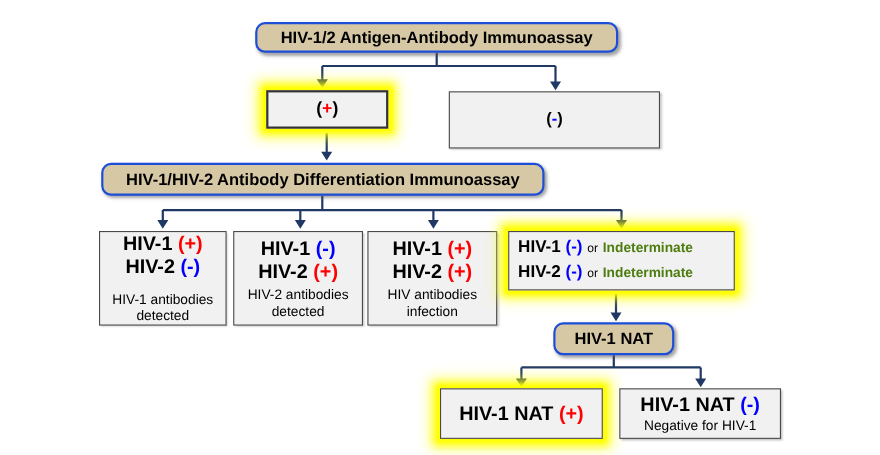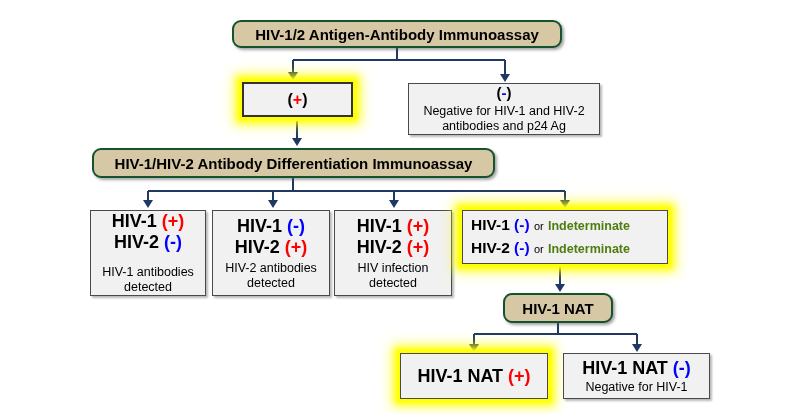--- a/index.html
+++ b/index.html
@@ -7,21 +7,21 @@
     position:relative; width:800px; height:414px; background:#ffffff;
     font-family:"Liberation Sans", sans-serif; overflow:hidden;
   }
   .connectors { position:absolute; left:0; top:0; width:800px; height:414px; z-index:1; }
   .node {
     position:absolute; box-sizing:border-box; z-index:2;
     display:flex; flex-direction:column; align-items:center; justify-content:center;
     text-align:center; color:#000;
   }
   .assay {
-    background:#D7C8A5; border:2px solid #14532d; border-radius:9px;
+    background:#D7C8A5; border:2px solid #1d4ed8; border-radius:9px;
     font-weight:bold; font-size:15px;
     box-shadow:2px 2px 3px rgba(90,90,90,0.55);
   }
   .gray {
     background:#F1F1F1; border:1.6px solid #4a4a4a;
     box-shadow:1.5px 1.5px 2px rgba(0,0,0,0.28);
   }
   .glow {
     box-shadow:0 0 3px 3px #ffff00, 0 0 7px 6px rgba(255,255,0,0.85), 0 0 12px 9px rgba(255,255,0,0.45);
   }
@@ -84,21 +84,20 @@
   <div class="node gray glow" style="left:242px; top:82px; width:111px; height:35px; border-width:2px; border-color:#333;">
     <span class="sign-line">
       <span>(</span><span class="pos">+</span><span>)</span>
     </span>
   </div>
 
   <div class="node gray" style="left:408px; top:83px; width:192px; height:52px;">
     <span class="sign-line" style="font-size:15px;">
       <span>(</span><span class="neg">-</span><span>)</span>
     </span>
-    <span class="desc tight" style="width:184px;">Negative for HIV-1 and HIV-2 antibodies and p24 Ag</span>
   </div>
 
   <div class="node assay" style="left:92px; top:148px; width:403px; height:30px;">
     <span>HIV-1/HIV-2 Antibody Differentiation Immunoassay</span>
   </div>
 
   <div class="node gray" style="left:90px; top:210px; width:116px; height:86px;">
     <span class="result-line">
       <span>HIV-1</span>
       <span class="pos">(+)</span>
@@ -124,21 +123,21 @@
 
   <div class="node gray" style="left:334px; top:210px; width:118px; height:86px;">
     <span class="result-line">
       <span>HIV-1</span>
       <span class="pos">(+)</span>
     </span>
     <span class="result-line">
       <span>HIV-2</span>
       <span class="pos">(+)</span>
     </span>
-    <span class="desc" style="width:106px;">HIV infection detected</span>
+    <span class="desc" style="width:106px;">HIV antibodies infection</span>
   </div>
 
   <div class="node gray glow" style="left:462px; top:210px; width:206px; height:54px; align-items:flex-start; padding-left:8px;">
     <span class="result-line" style="font-size:15.5px; line-height:22px;">
       <span>HIV-1</span>
       <span class="neg">(-)</span>
       <span class="or-word">or</span>
       <span class="ind">Indeterminate</span>
     </span>
     <span class="result-line" style="font-size:15.5px; line-height:22px;">

